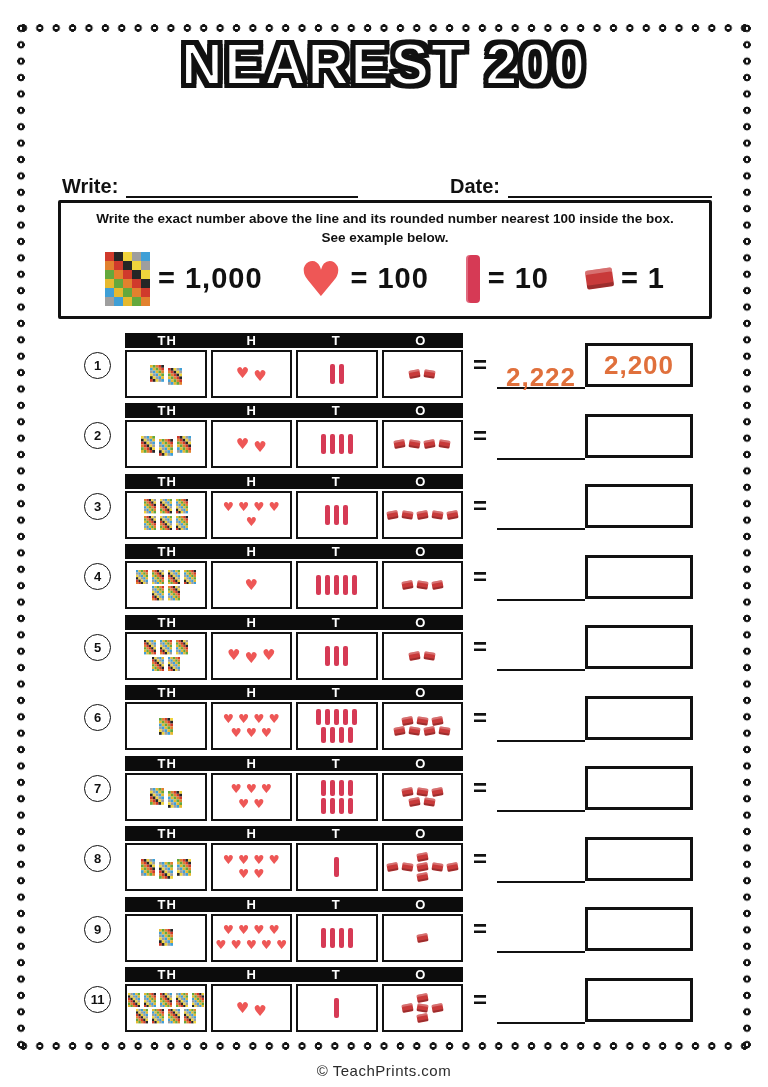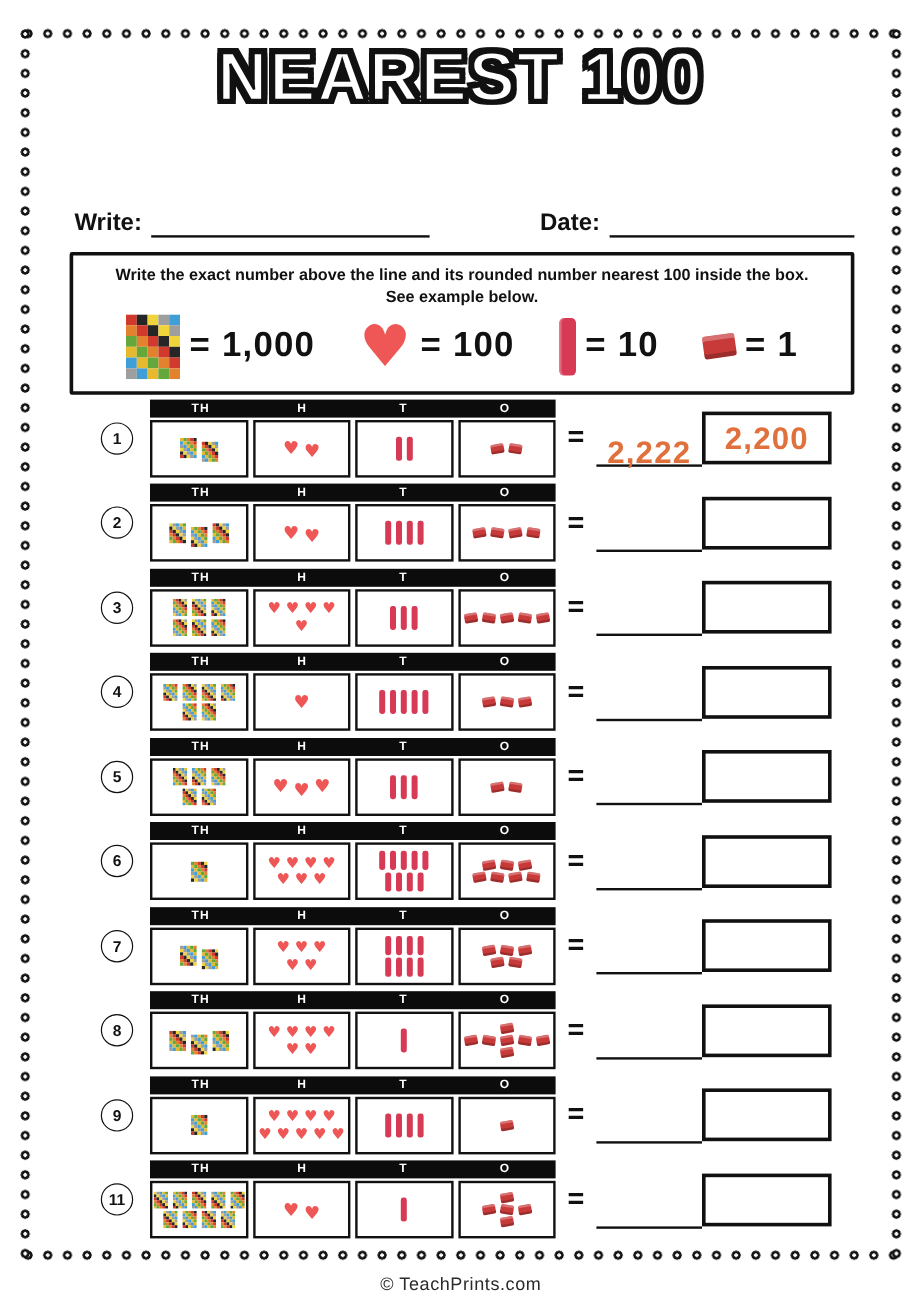--- a/index.html
+++ b/index.html
@@ -21,41 +21,41 @@
     text-shadow:-4px -4px 0 #111,-4px 0 0 #111,-4px 4px 0 #111,0 -4px 0 #111,0 4px 0 #111,
       4px -4px 0 #111,4px 0 0 #111,4px 4px 0 #111,-3px -3px 0 #111,3px 3px 0 #111,
       -3px 3px 0 #111,3px -3px 0 #111;}
   
   .namedate{position:absolute;top:174px;left:62px;right:56px;display:flex;align-items:flex-end;}
   .nd-label{font-weight:700;font-size:20px;}
   .nd-line{border-bottom:2.4px solid #111;height:22px;margin-left:8px;}
   .name-line{width:232px;} .date-line{width:204px;}
   .nd-gap{flex:1;}
   
-  .instrbox{position:absolute;top:210px;left:58px;width:648px;height:106px;
+  .instrbox{position:absolute;top:200px;left:58px;width:648px;height:106px;
     border:3.5px solid #111;border-radius:2px;background:#fff;padding-top:7px;}
   .instr-line{text-align:center;font-weight:700;font-size:13.5px;line-height:1.4;}
   .legend{display:flex;align-items:center;justify-content:space-between;padding:4px 44px 0 44px;}
   .legend-item{display:flex;align-items:center;gap:8px;}
   .legend-val{font-weight:700;font-size:29px;letter-spacing:1px;}
   .heart-glyph{font-family:"DejaVu Sans",sans-serif;color:#ee5756;line-height:1;}
   .legend-heart{font-size:48px;}
   .legend-bar{width:14px;height:48px;background:#d63a55;border-radius:4px;
     box-shadow:inset 2px 0 0 rgba(255,255,255,.25);}
   .legend-brick{width:27px;height:19px;background:#c83a3a;border-radius:2px;transform:rotate(-8deg);
     box-shadow:inset 0 4px 0 rgba(255,255,255,.28), inset 0 -4px 0 rgba(0,0,0,.22);}
   
   .rows{position:absolute;top:330px;left:0;right:0;}
   .qrow{display:flex;align-items:center;height:70.5px;padding-left:84px;}
   .qnum{width:25px;height:25px;border:1.6px solid #111;border-radius:50%;flex:0 0 auto;
     display:flex;align-items:center;justify-content:center;font-weight:700;font-size:13px;
     margin-right:14px;}
   .qtable{width:338px;flex:0 0 auto;}
   .thead{display:flex;background:#0c0c0c;height:15px;align-items:center;}
-  .thead span{flex:1;text-align:center;color:#fff;font-weight:700;font-size:10px;letter-spacing:1px;}
+  .thead span{flex:1;text-align:center;color:#fff;font-weight:700;font-size:13px;letter-spacing:1px;}
   .tcells{display:flex;gap:4px;margin-top:2px;}
   .tcell{flex:1;height:44px;border:2.3px solid #111;background:#fff;
     display:flex;flex-direction:column;align-items:center;justify-content:center;gap:2px;overflow:hidden;}
   .iconline{display:flex;align-items:center;justify-content:center;gap:4px;}
   .iconline .stag{transform:translateY(3px);}
   .heart-icon{font-size:15px;} .heart-icon.sm{font-size:12.5px;}
   .bar-icon{width:5px;height:20px;background:#d63a55;border-radius:2px;display:inline-block;}
   .bar-icon.sm{height:16px;}
   .brick-icon{width:11px;height:8px;background:#c83a3a;border-radius:1.5px;display:inline-block;
     box-shadow:inset 0 2px 0 rgba(255,255,255,.28), inset 0 -2px 0 rgba(0,0,0,.22);}
@@ -74,21 +74,21 @@
 </head>
 <body>
 
 <div class="page">
   <div class="dots-h dots-top"></div>
   <div class="dots-h dots-bottom"></div>
   <div class="dots-v dots-left"></div>
   <div class="dots-v dots-right"></div>
 
   <div class="titlewrap">
-    <div class="title">NEAREST 100</div>
+    <div class="title">NEAREST 200</div>
   </div>
 
   <div class="namedate">
     <span class="nd-label">Write:</span>
     <span class="nd-line name-line"></span>
     <span class="nd-gap"></span>
     <span class="nd-label">Date:</span>
     <span class="nd-line date-line"></span>
   </div>
 

